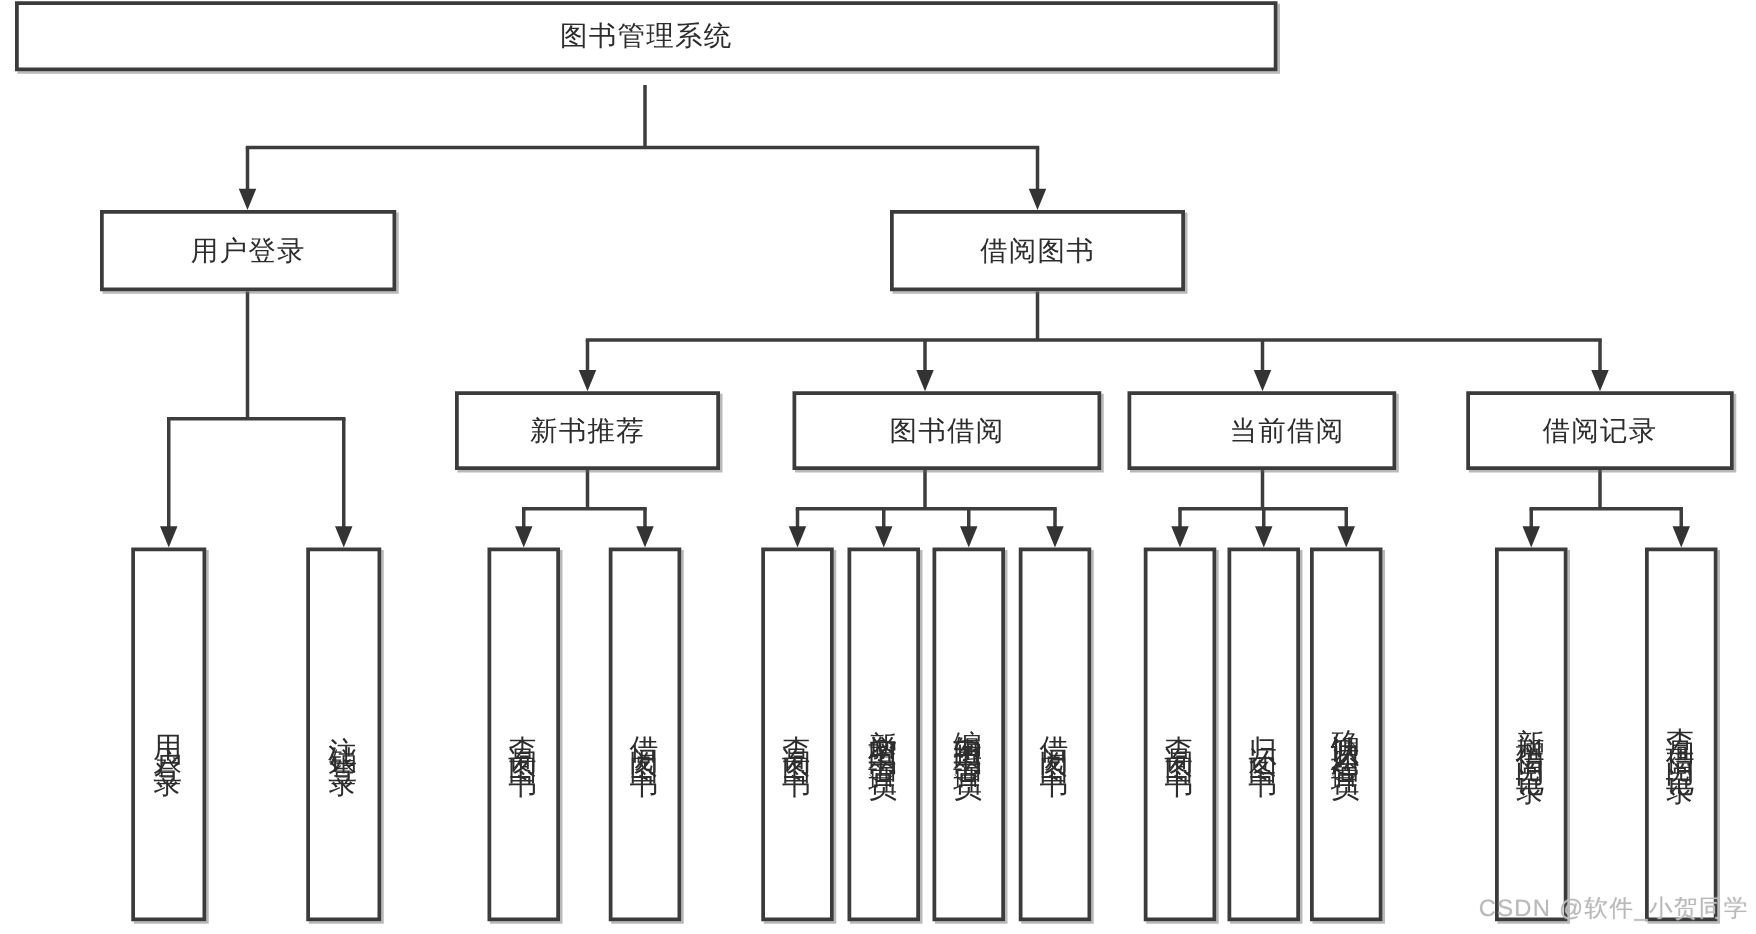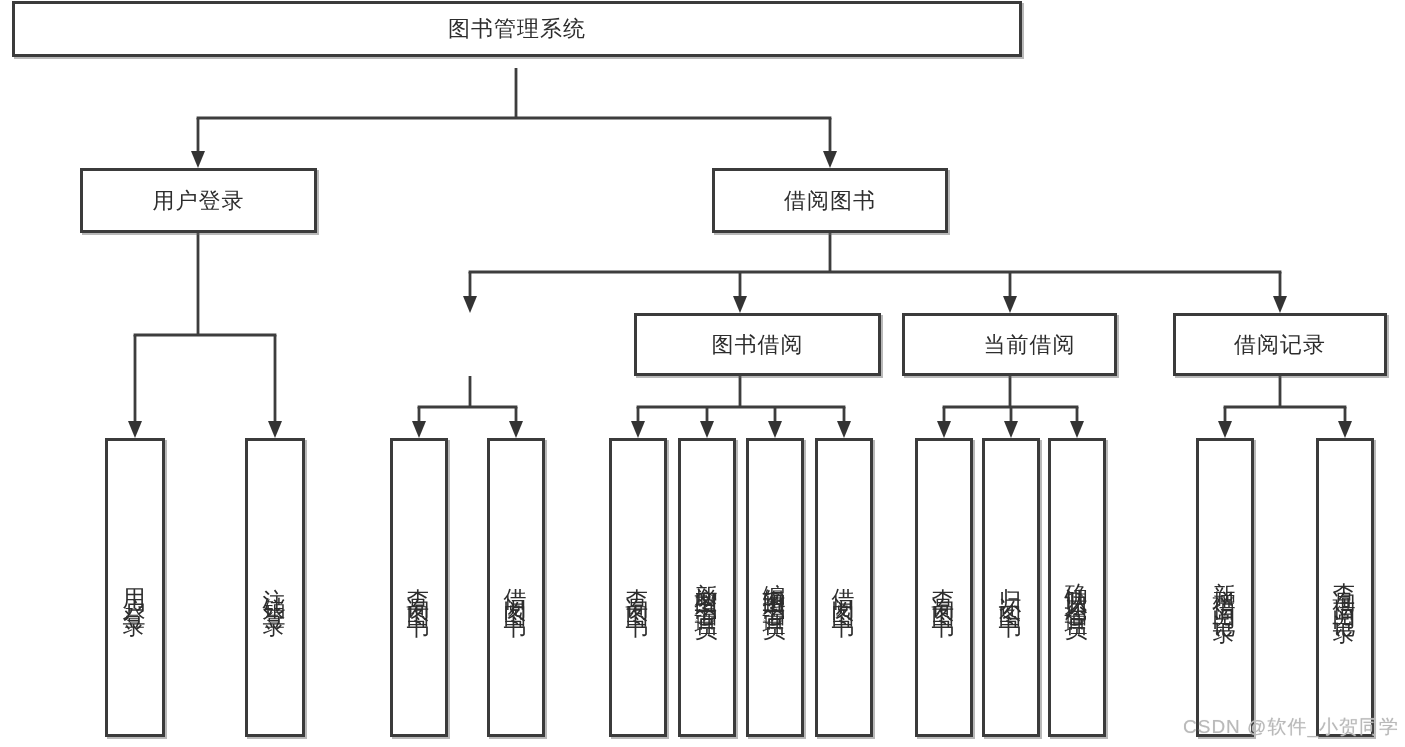--- a/index.html
+++ b/index.html
@@ -131,20 +131,21 @@
       <polygon points="1218,421 1232,421 1225,438" fill="#333333"></polygon>
       <line x1="1345" y1="407" x2="1345" y2="424" stroke="#3d3d3d" stroke-width="2.8"></line>
       <polygon points="1338,421 1352,421 1345,438" fill="#333333"></polygon>
     </svg>
 
   <div class="node h" id="n-root">图书管理系统</div>
 
   <div class="node h" id="n-user-login">用户登录</div>
   <div class="node h" id="n-book-mgmt">借阅图书</div>
 
+  <div class="node h" id="n-new-book-rec">新书推荐</div>
   <div class="node h" id="n-book-borrow">图书借阅</div>
   <div class="node h" id="n-current-borrow">当前借阅</div>
   <div class="node h" id="n-borrow-records">借阅记录</div>
 
   <div class="node v leaf" id="n-ul-login">用户登录</div>
   <div class="node v leaf" id="n-ul-logout">注销登录</div>
 
   <div class="node v leaf" id="n-nr-query">查询图书</div>
   <div class="node v leaf" id="n-nr-borrow">借阅图书</div>
 

